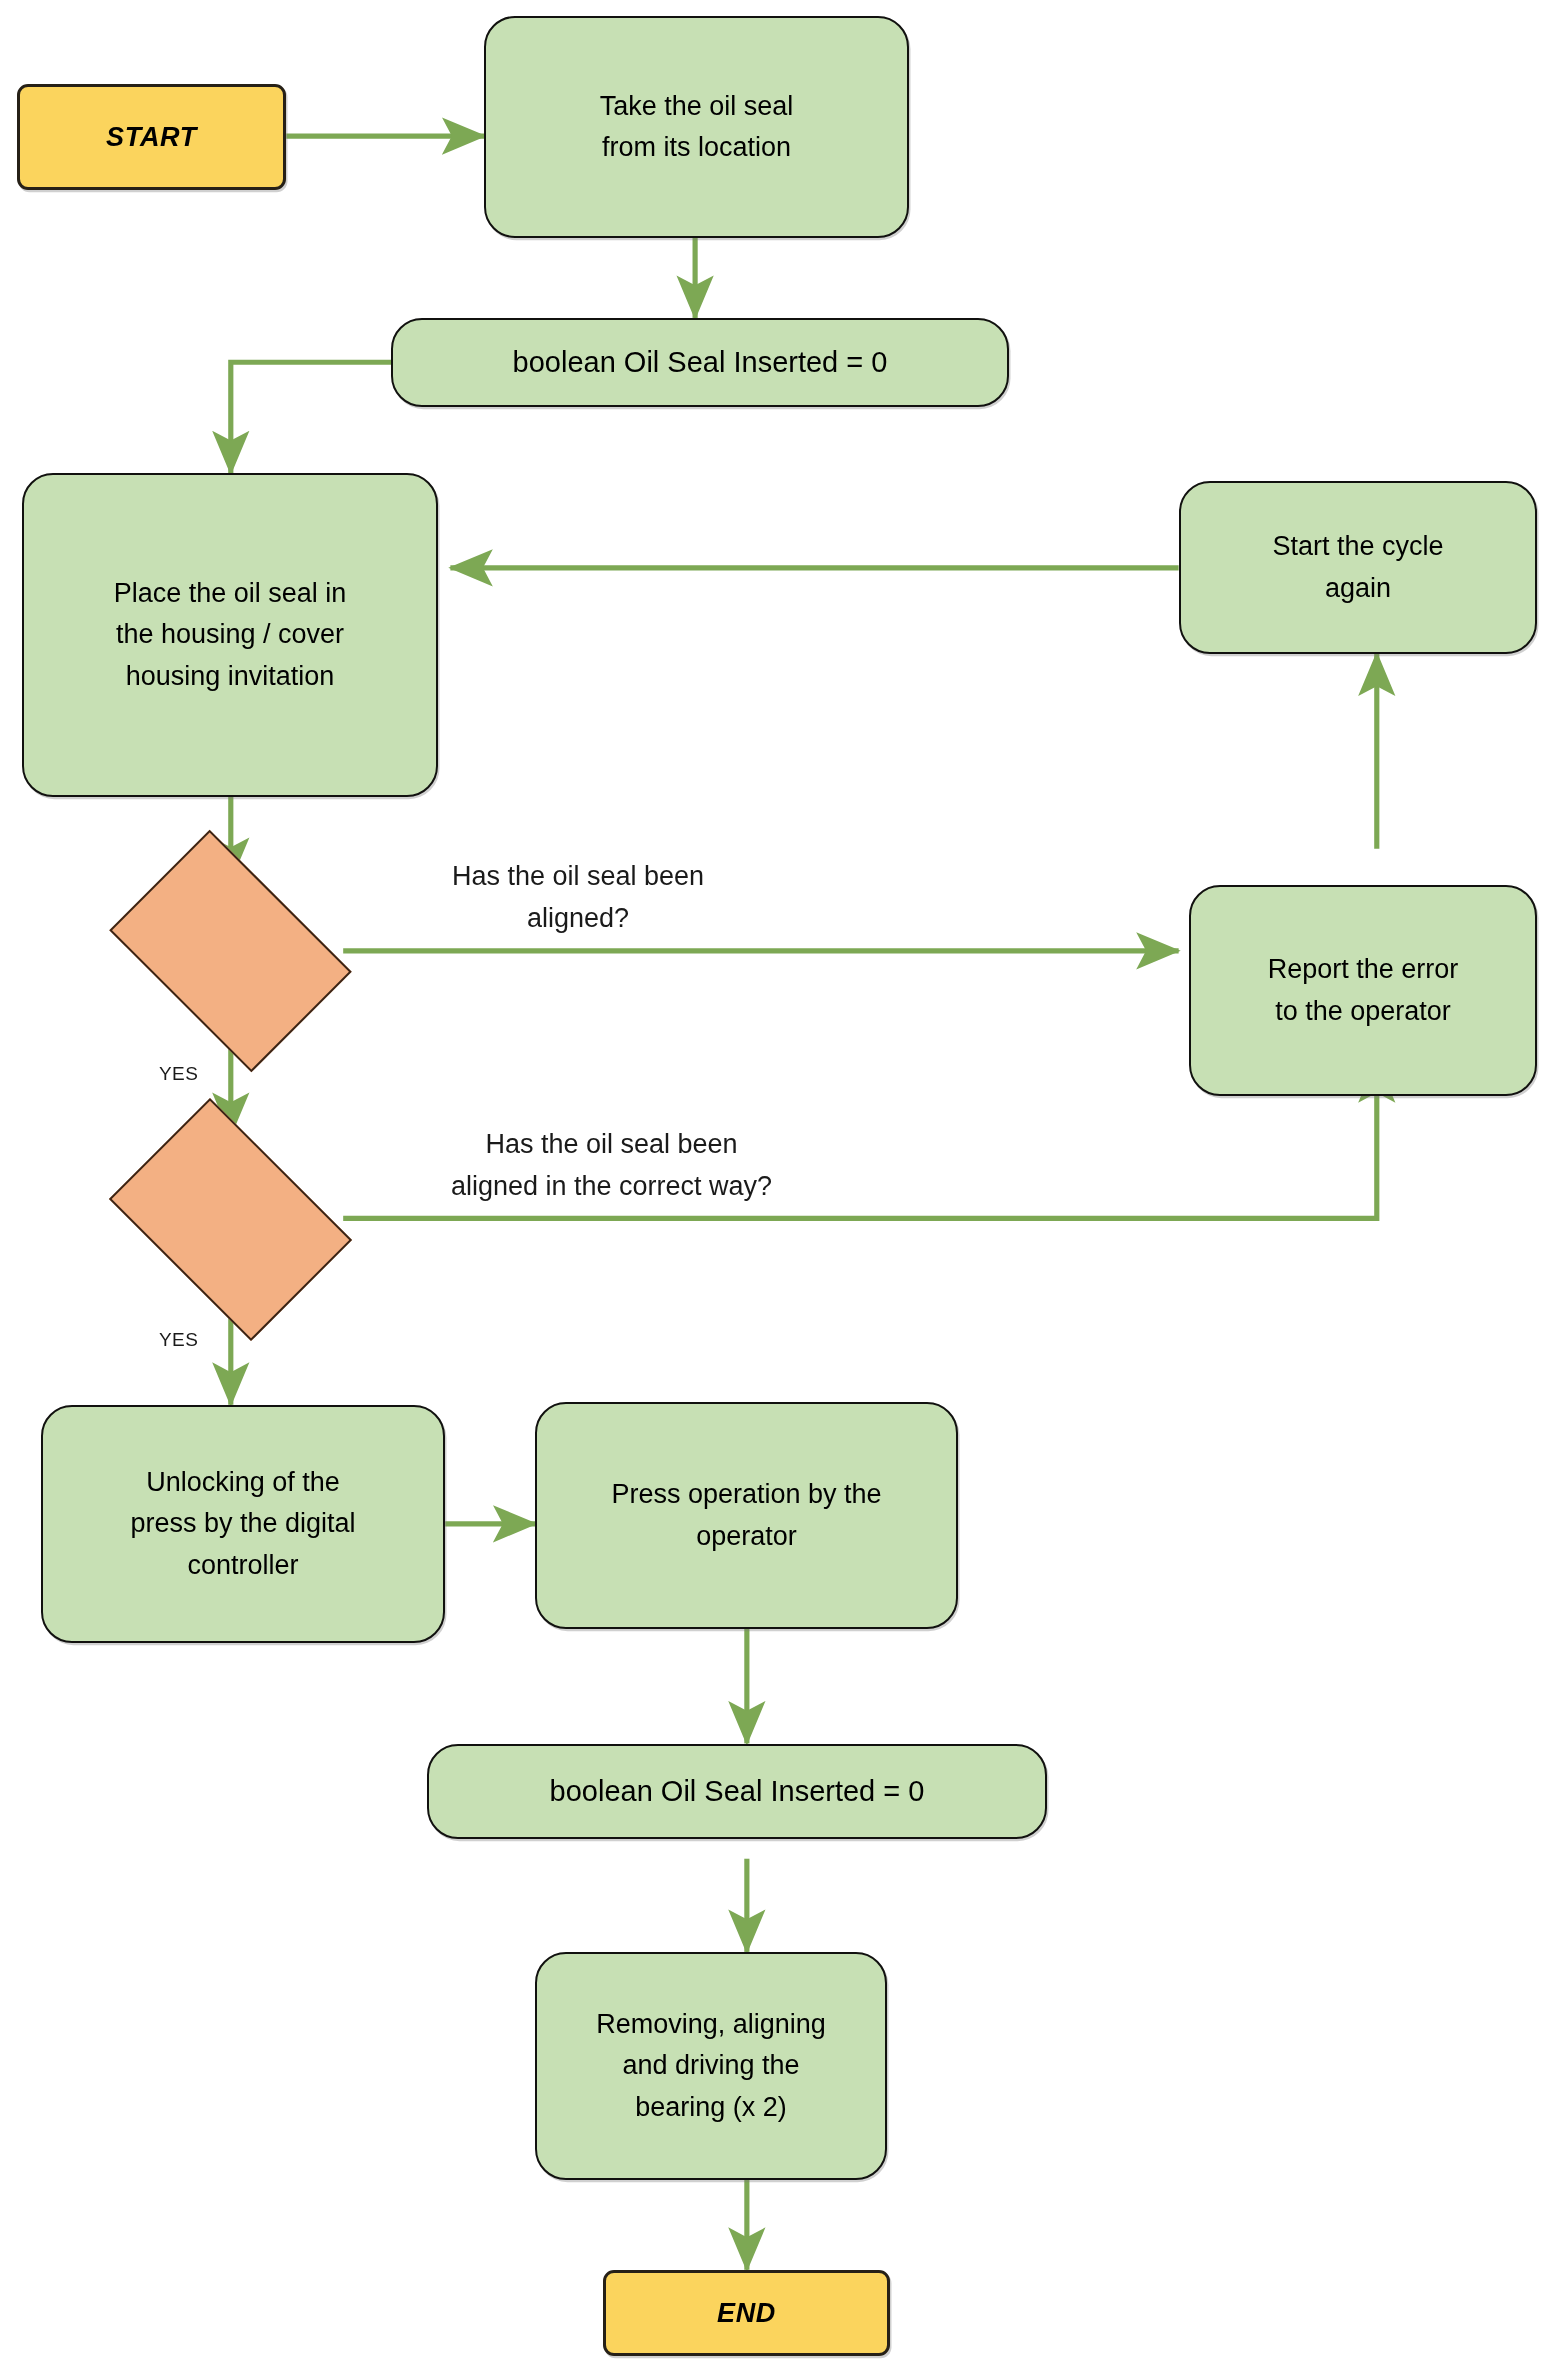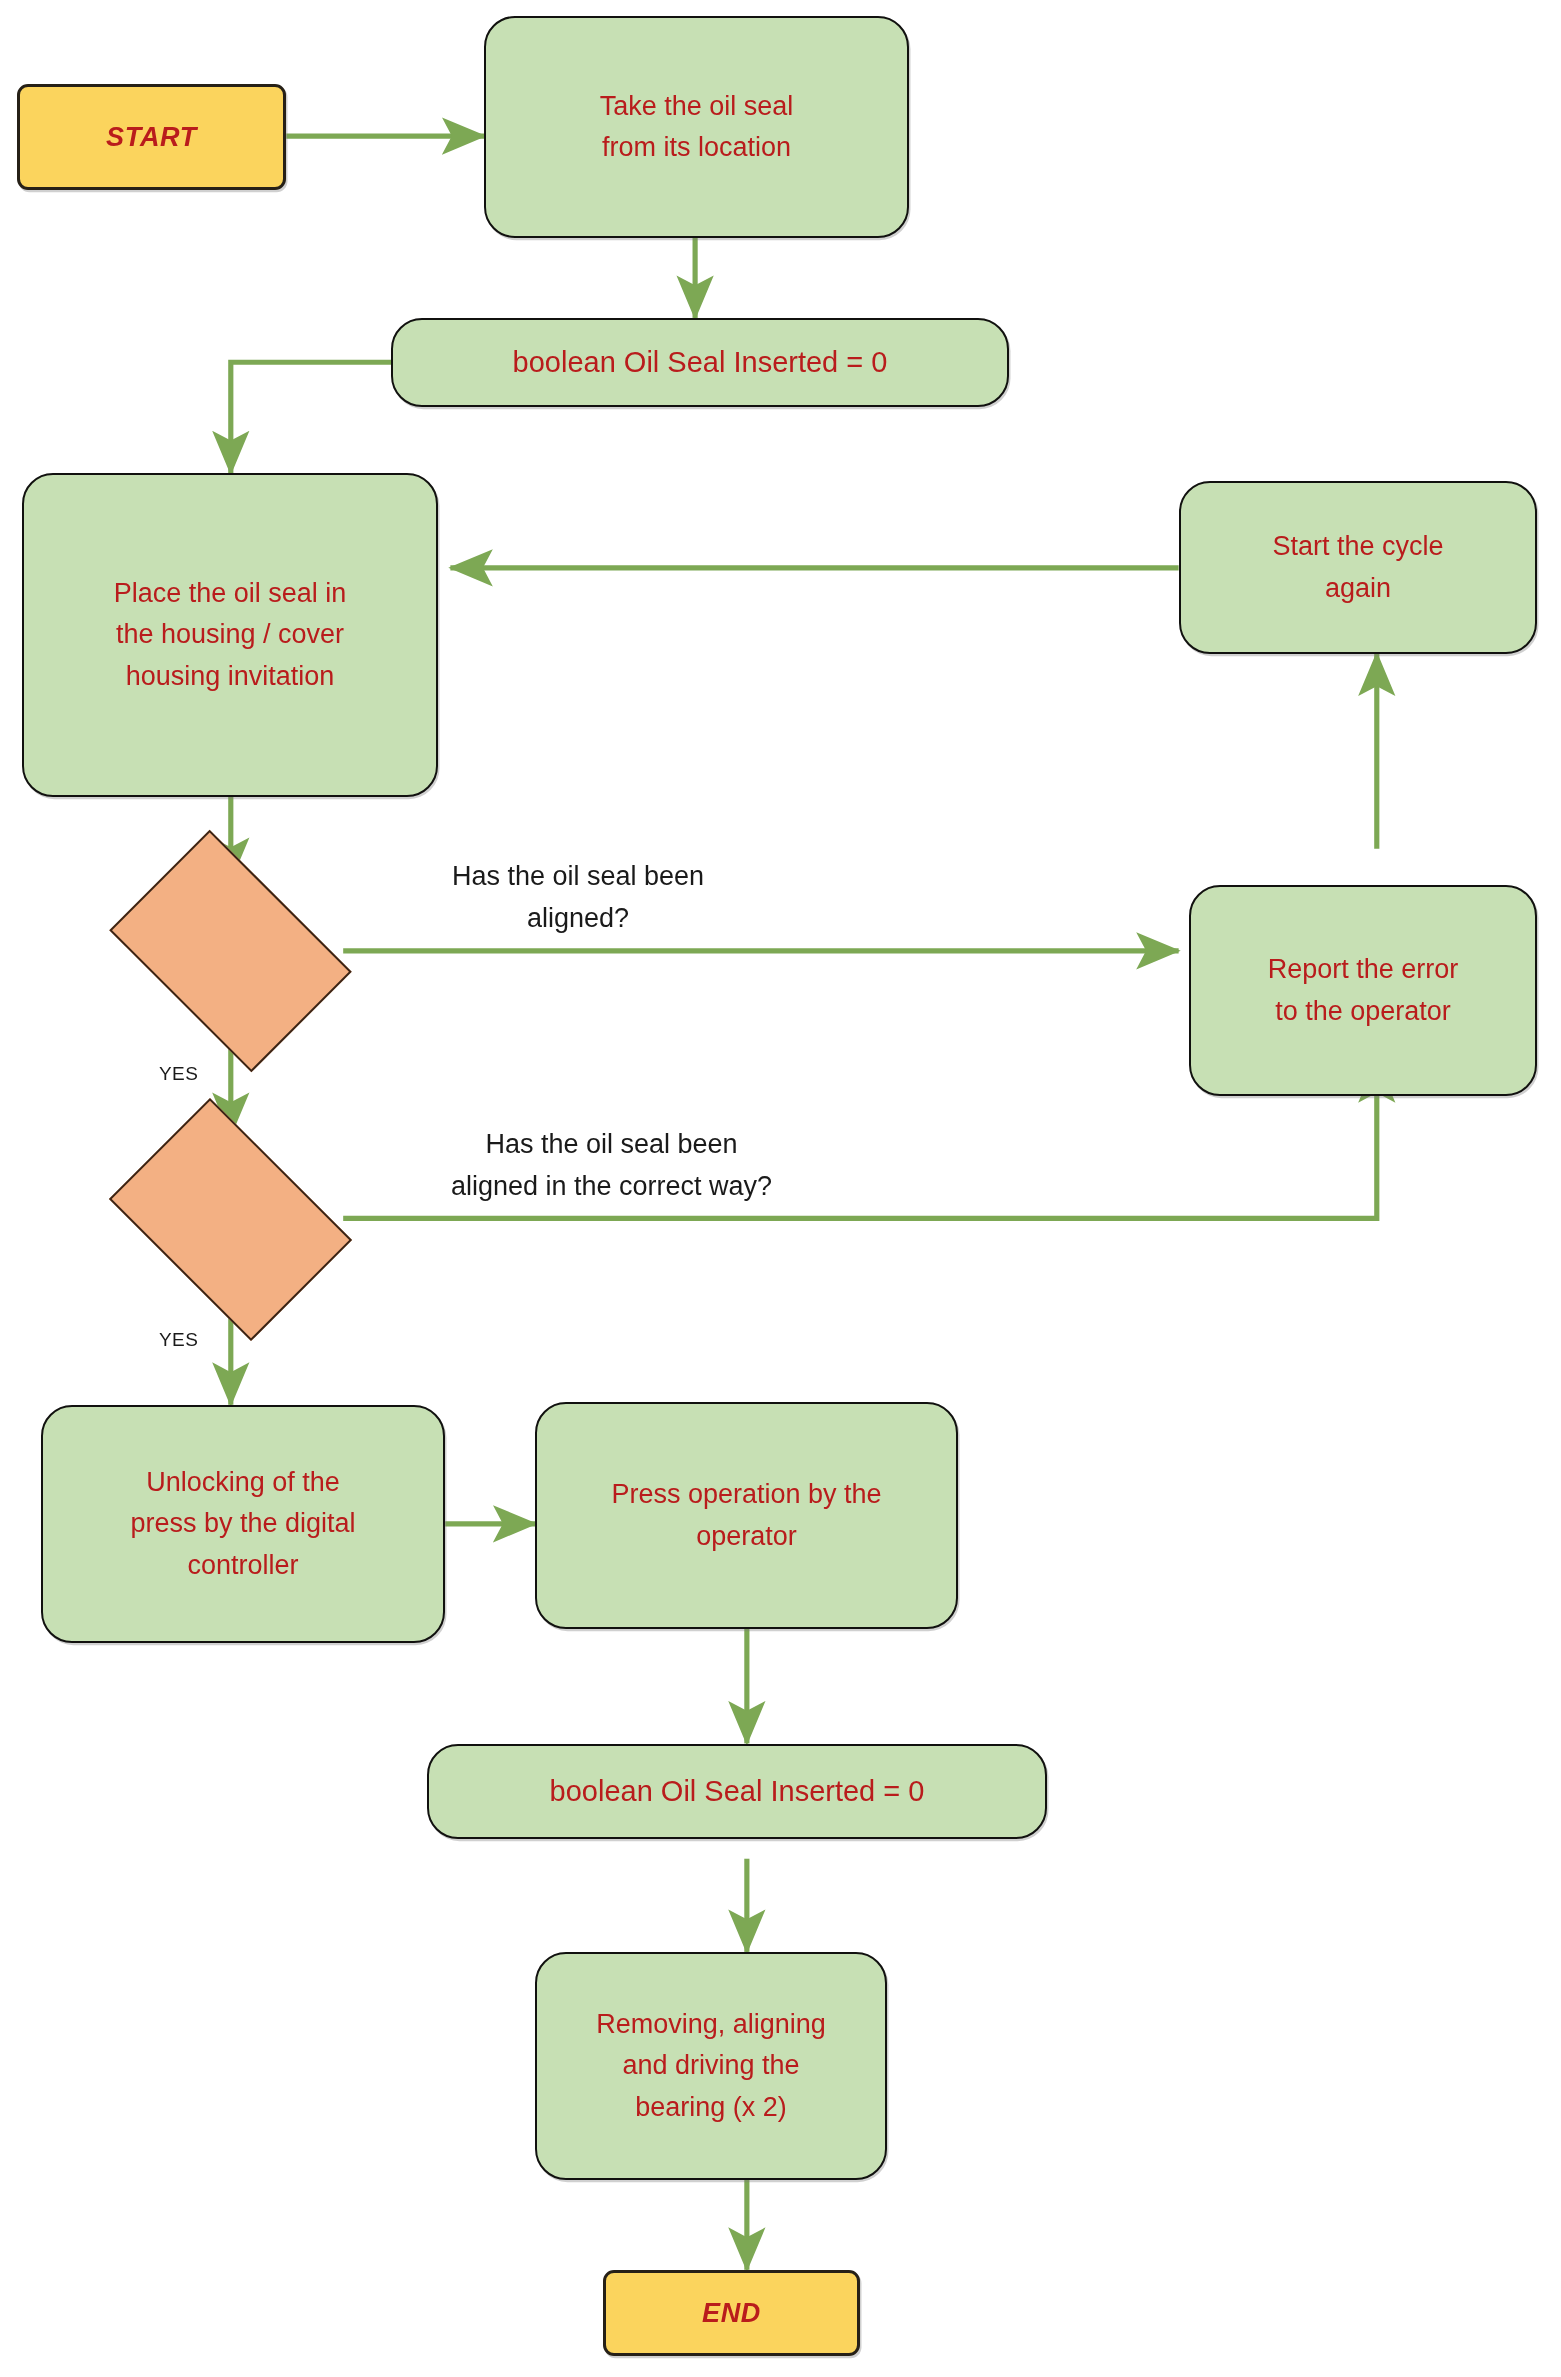--- a/index.html
+++ b/index.html
@@ -28,21 +28,21 @@
   }
 
   
   .node {
     position: absolute;
     box-sizing: border-box;
     display: flex;
     align-items: center;
     justify-content: center;
     text-align: center;
-    color: #b91c1c;
+    color: #000000;
   }
 
   .node-process {
     background: #c7e0b4;
     border: 2.2px solid #11110f;
     border-radius: 31px;
     box-shadow: 1.5px 2.2px 0px rgba(120,120,120,0.35);
   }
 
   .node-terminator {
@@ -191,21 +191,21 @@
   <div class="node node-process fs-bool" style="left:427px; top:1744px; width:620px; height:95px;">
     <span class="txt">boolean Oil Seal Inserted  = 0</span>
   </div>
 
   <div class="node node-process fs-process" style="left:535px; top:1952px; width:352px; height:228px;">
     <span class="txt">Removing, aligning
 and driving the
 bearing (x 2)</span>
   </div>
 
-  <div class="node node-terminator fs-term" style="left:603px; top:2270px; width:257px; height:86px;">
+  <div class="node node-terminator fs-term" style="left:603px; top:2270px; width:287px; height:86px;">
     <span class="txt">END</span>
   </div>
 
   <div class="node-label fs-question" style="left:371px; top:850px; width:414px; height:95px;">
     <span class="txt">Has the oil seal been
 aligned?</span>
   </div>
 
   <div class="node-label fs-question" style="left:371px; top:1118px; width:481px; height:95px;">
     <span class="txt">Has the oil seal been

